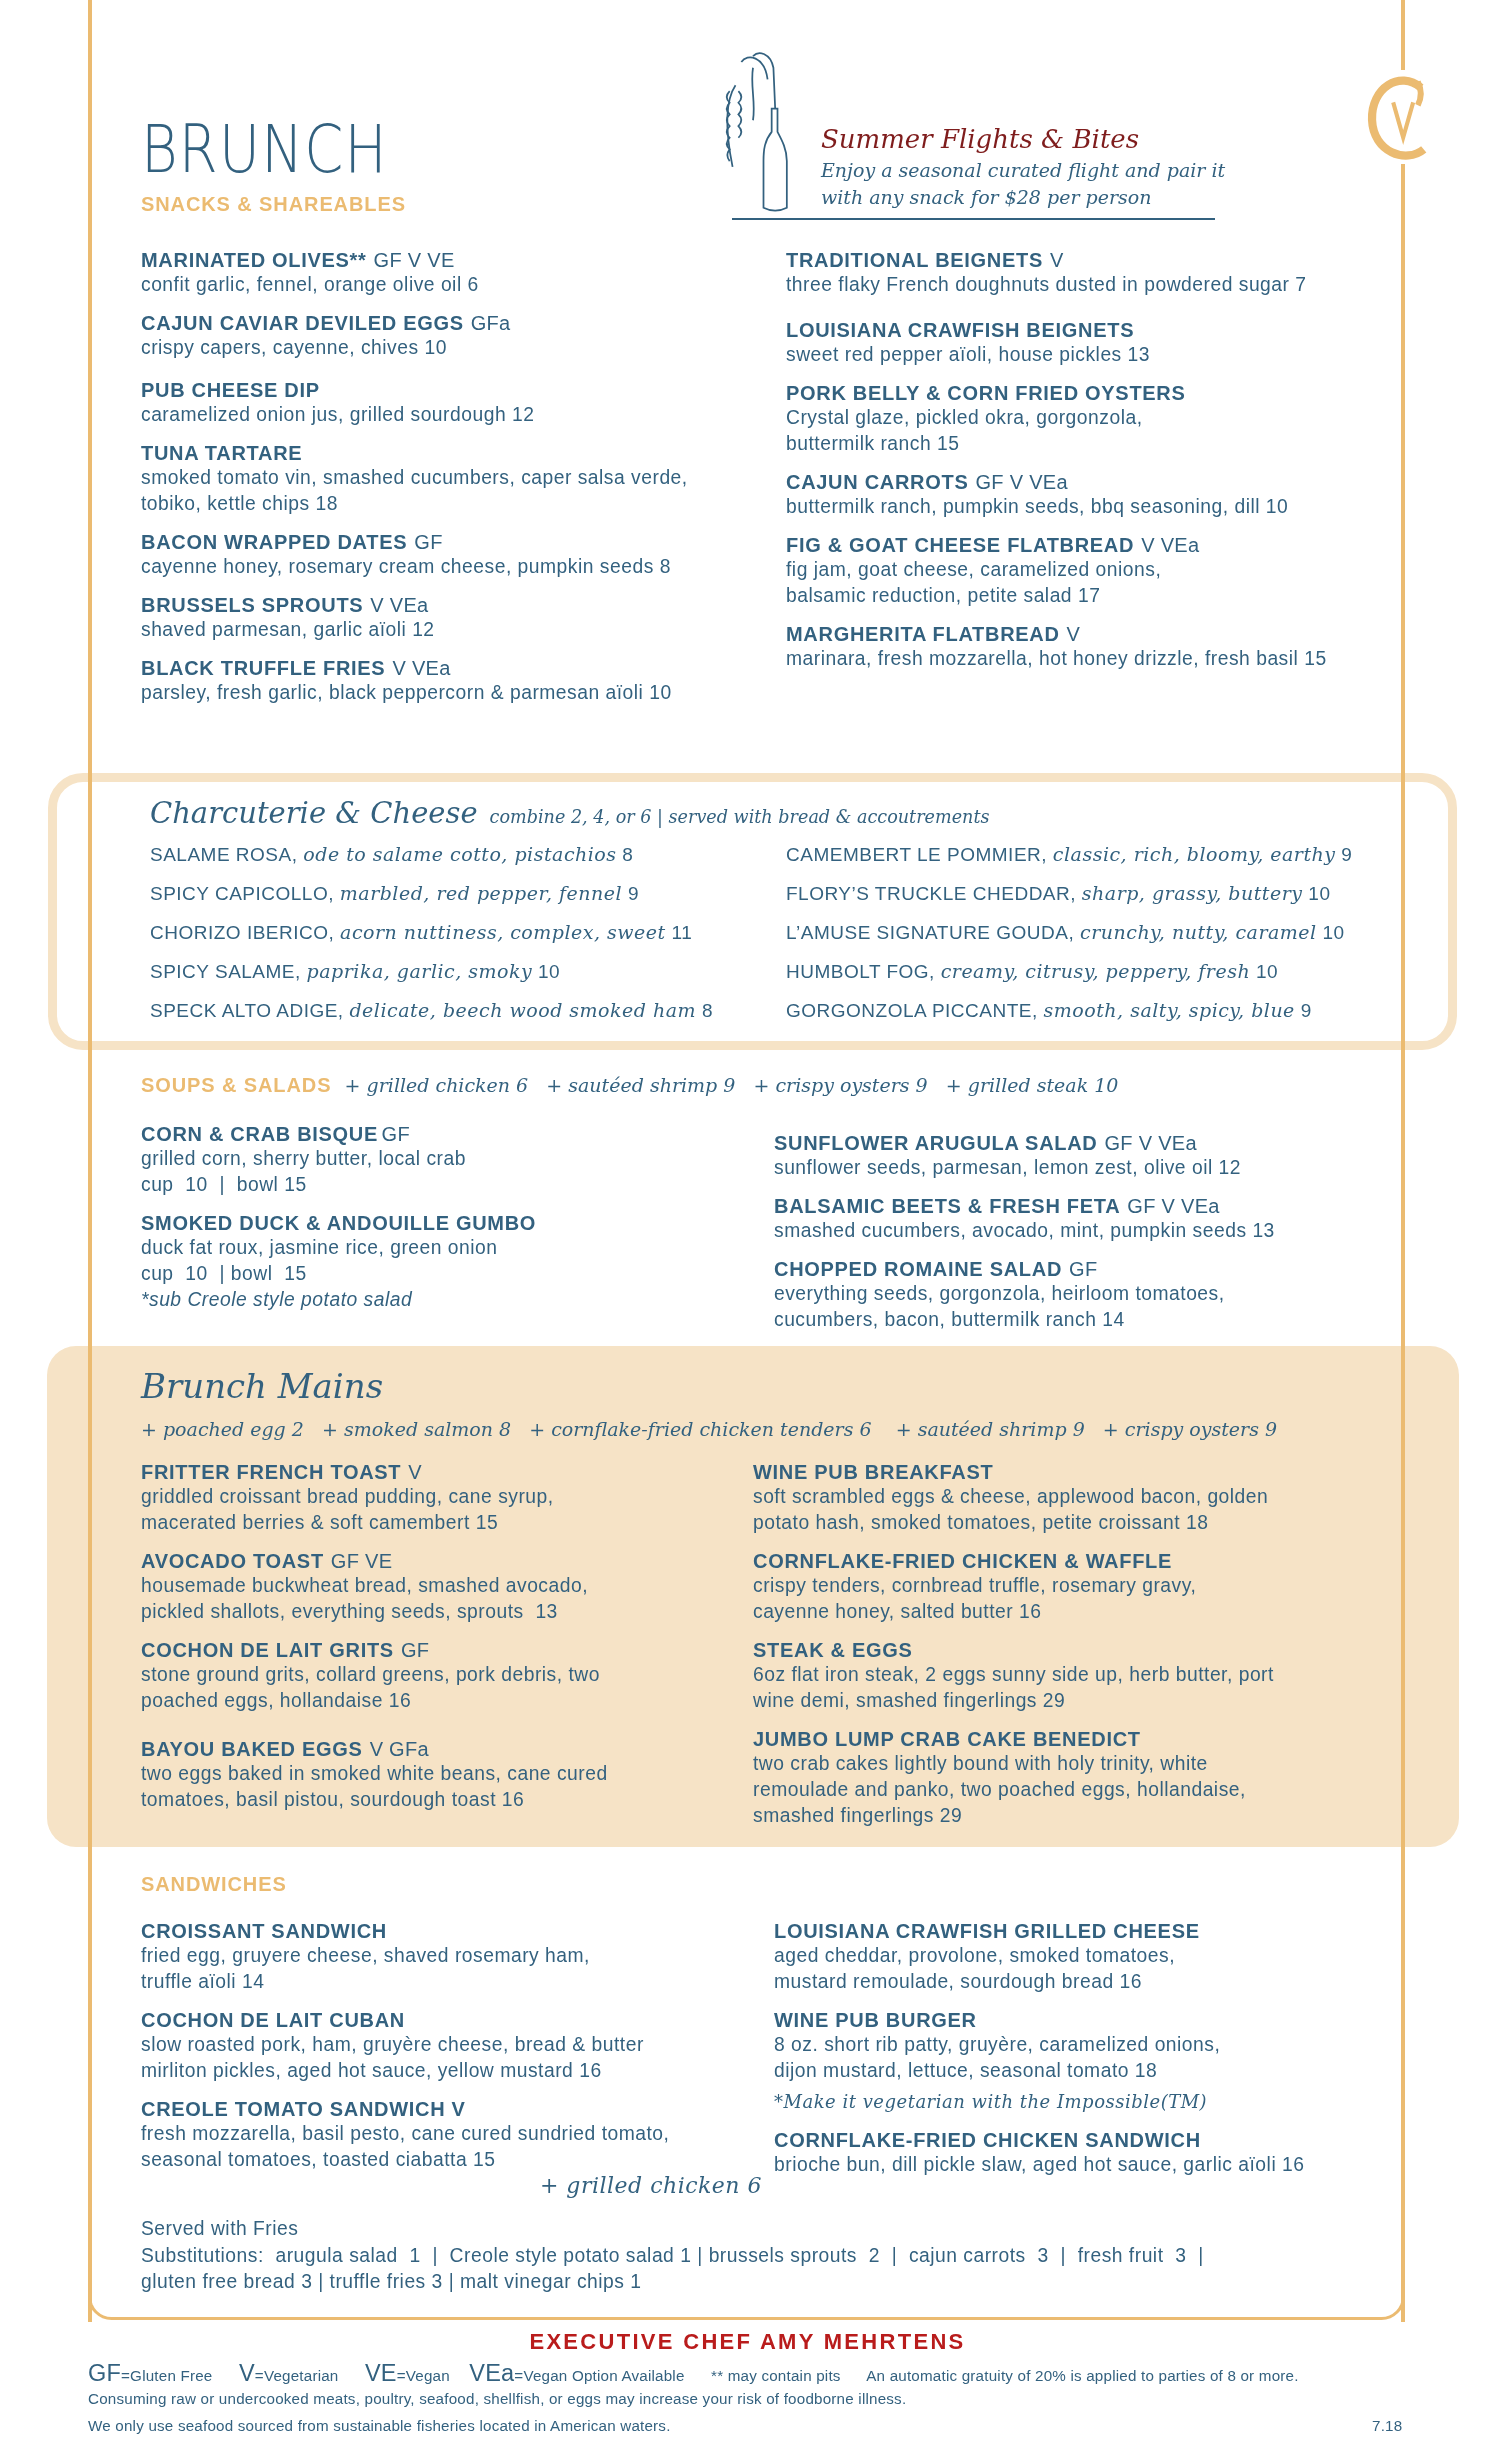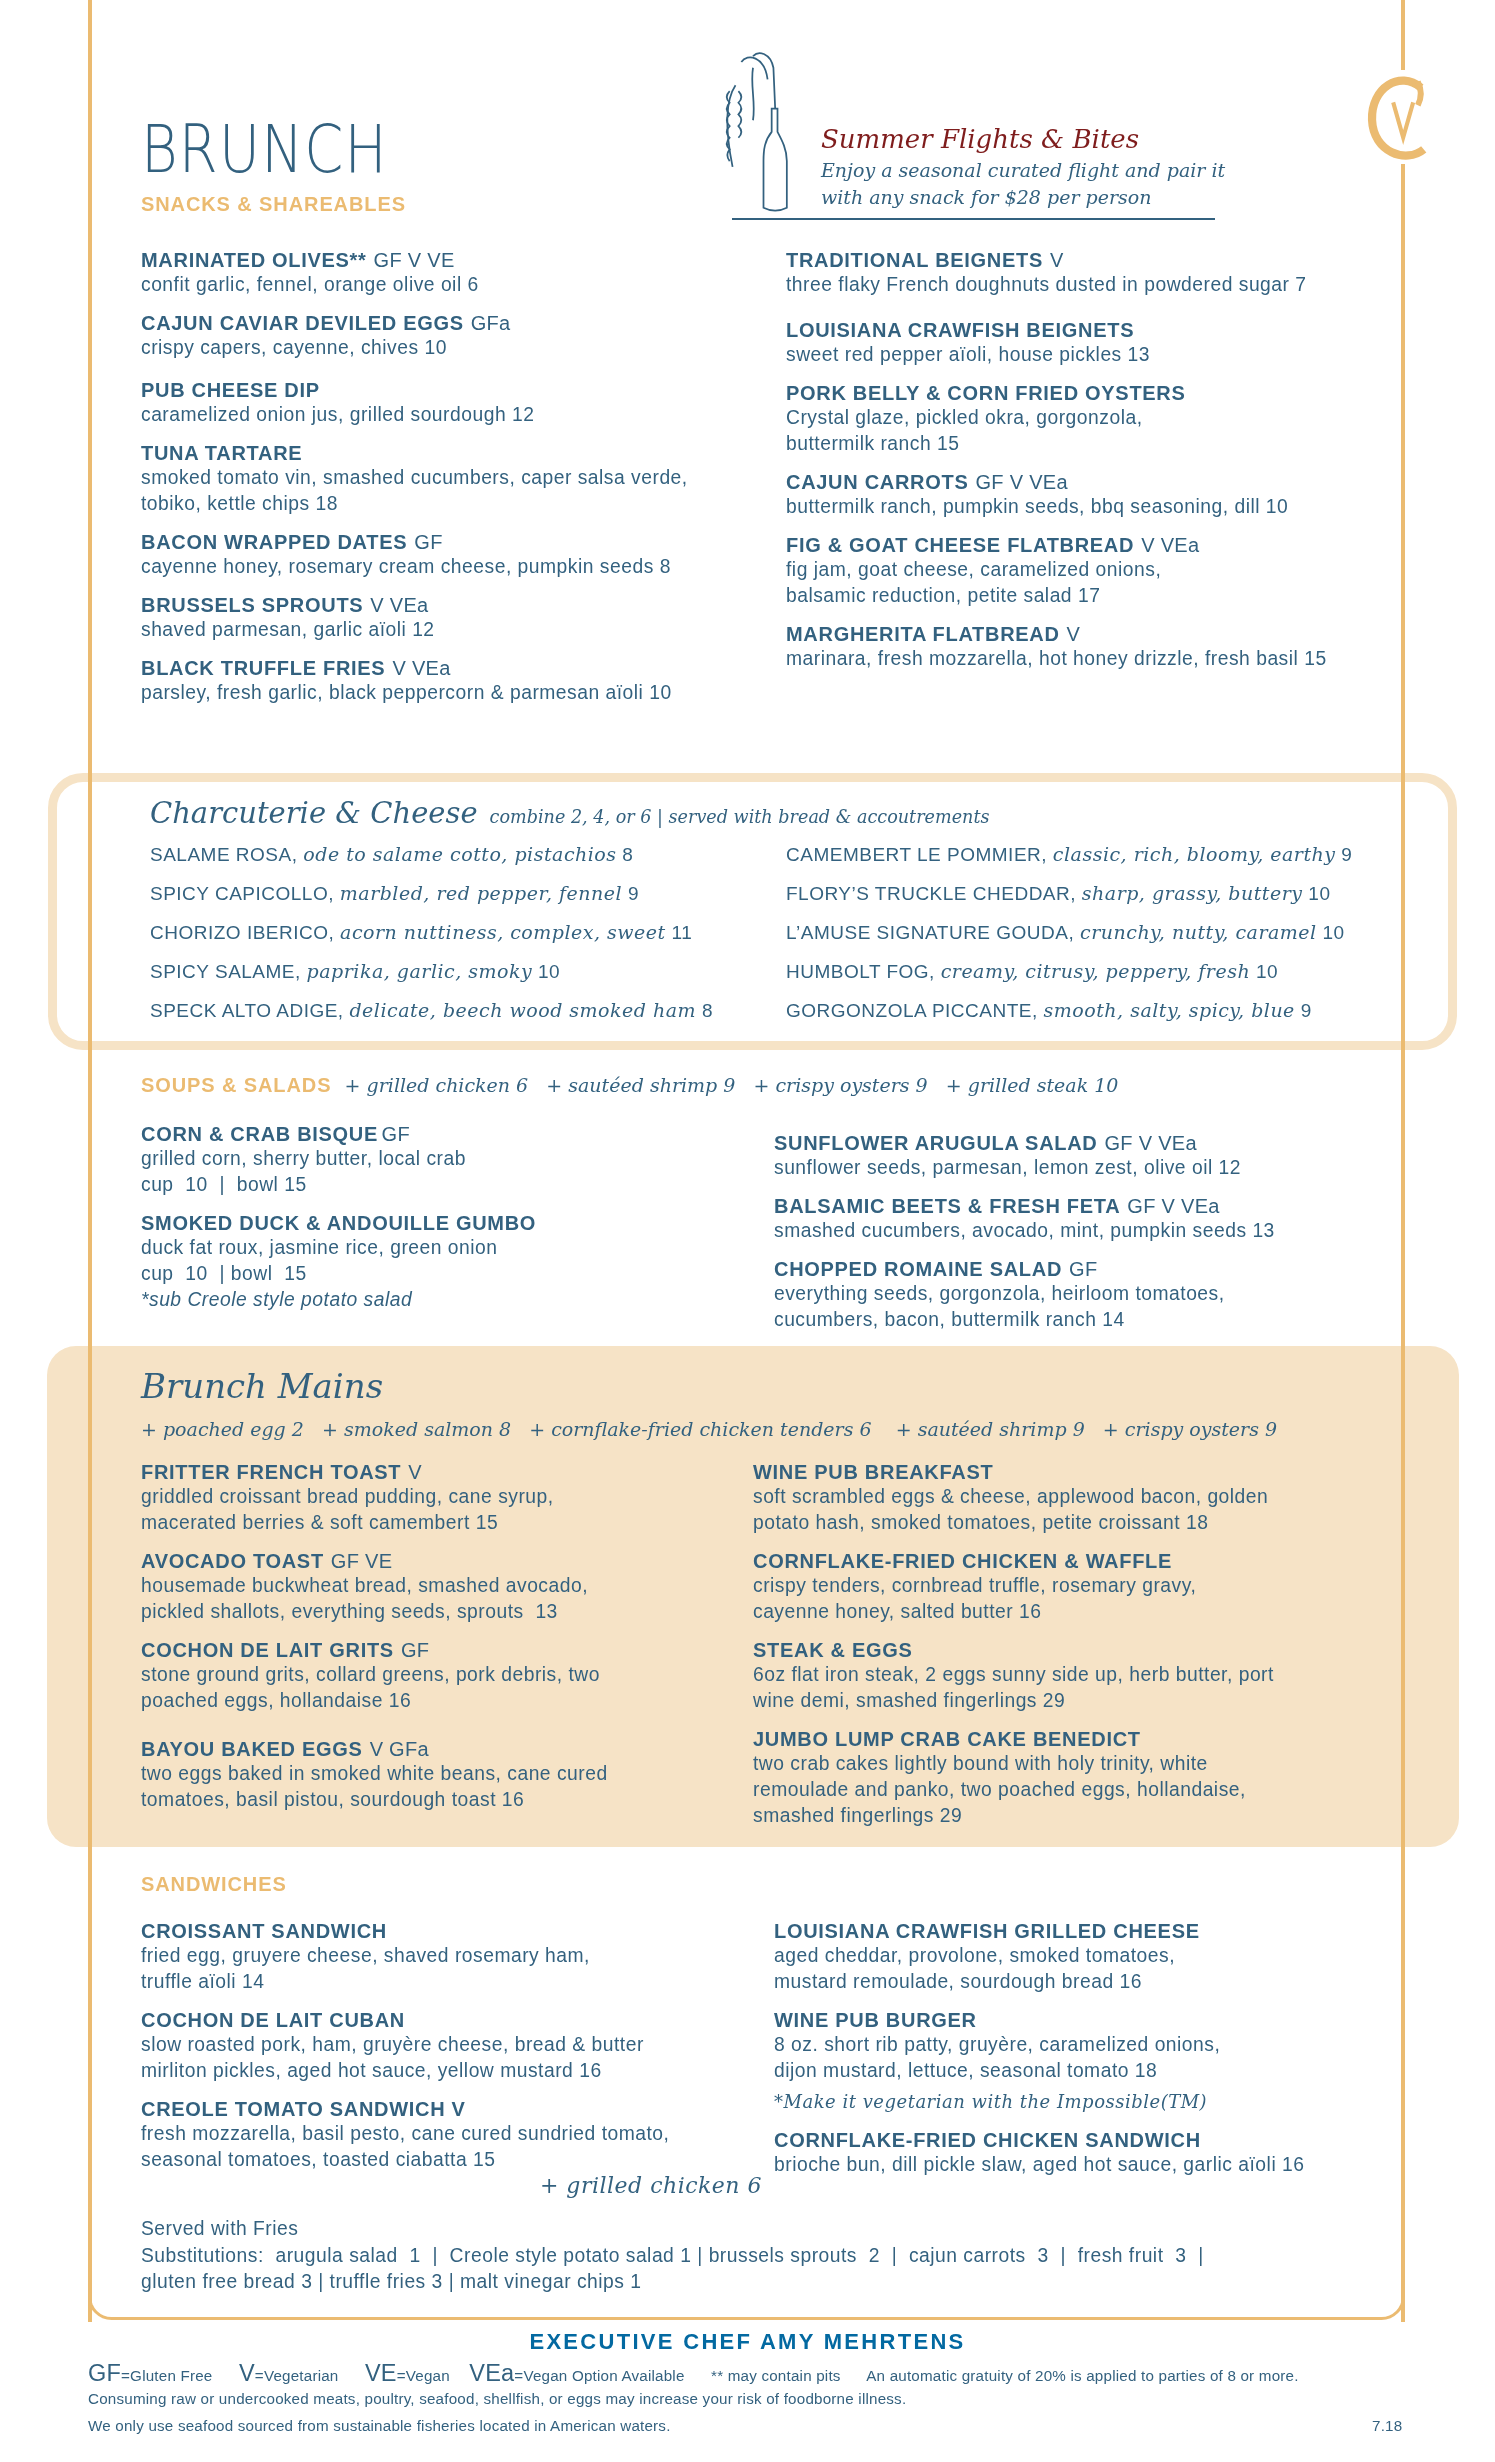--- a/index.html
+++ b/index.html
@@ -268,21 +268,21 @@
   <div class="item">
     <span class="item-name">CORNFLAKE-FRIED CHICKEN SANDWICH</span>
     <div class="desc">brioche bun, dill pickle slaw, aged hot sauce, garlic aïoli 16</div>
   </div>
 </div>
 
 <div class="abs desc" style="left:141px;top:2216px;">Served with Fries</div>
 <div class="abs desc" style="left:141px;top:2243px;white-space:pre;">Substitutions:  arugula salad  1  |  Creole style potato salad 1 | brussels sprouts  2  |  cajun carrots  3  |  fresh fruit  3  |</div>
 <div class="abs desc" style="left:141px;top:2269px;">gluten free bread 3 | truffle fries 3 | malt vinegar chips 1</div>
 
-<div class="abs" style="left:0;width:1495px;text-align:center;top:2329px;font-weight:700;font-size:22px;letter-spacing:2.3px;color:#0369a1;">EXECUTIVE CHEF AMY MEHRTENS</div>
+<div class="abs" style="left:0;width:1495px;text-align:center;top:2329px;font-weight:700;font-size:22px;letter-spacing:2.3px;color:#b91c1c;">EXECUTIVE CHEF AMY MEHRTENS</div>
 
 <div class="abs footer-small" style="left:88px;top:2360px;white-space:nowrap;">
   <span class="legend-big">GF</span><span>=Gluten Free</span>
   <span style="display:inline-block;width:17.6px"></span>
   <span class="legend-big">V</span><span>=Vegetarian</span>
   <span style="display:inline-block;width:17.6px"></span>
   <span class="legend-big">VE</span><span>=Vegan</span>
   <span style="display:inline-block;width:10.6px"></span>
   <span class="legend-big">VEa</span><span>=Vegan Option Available</span>
   <span style="display:inline-block;width:17.6px"></span>

